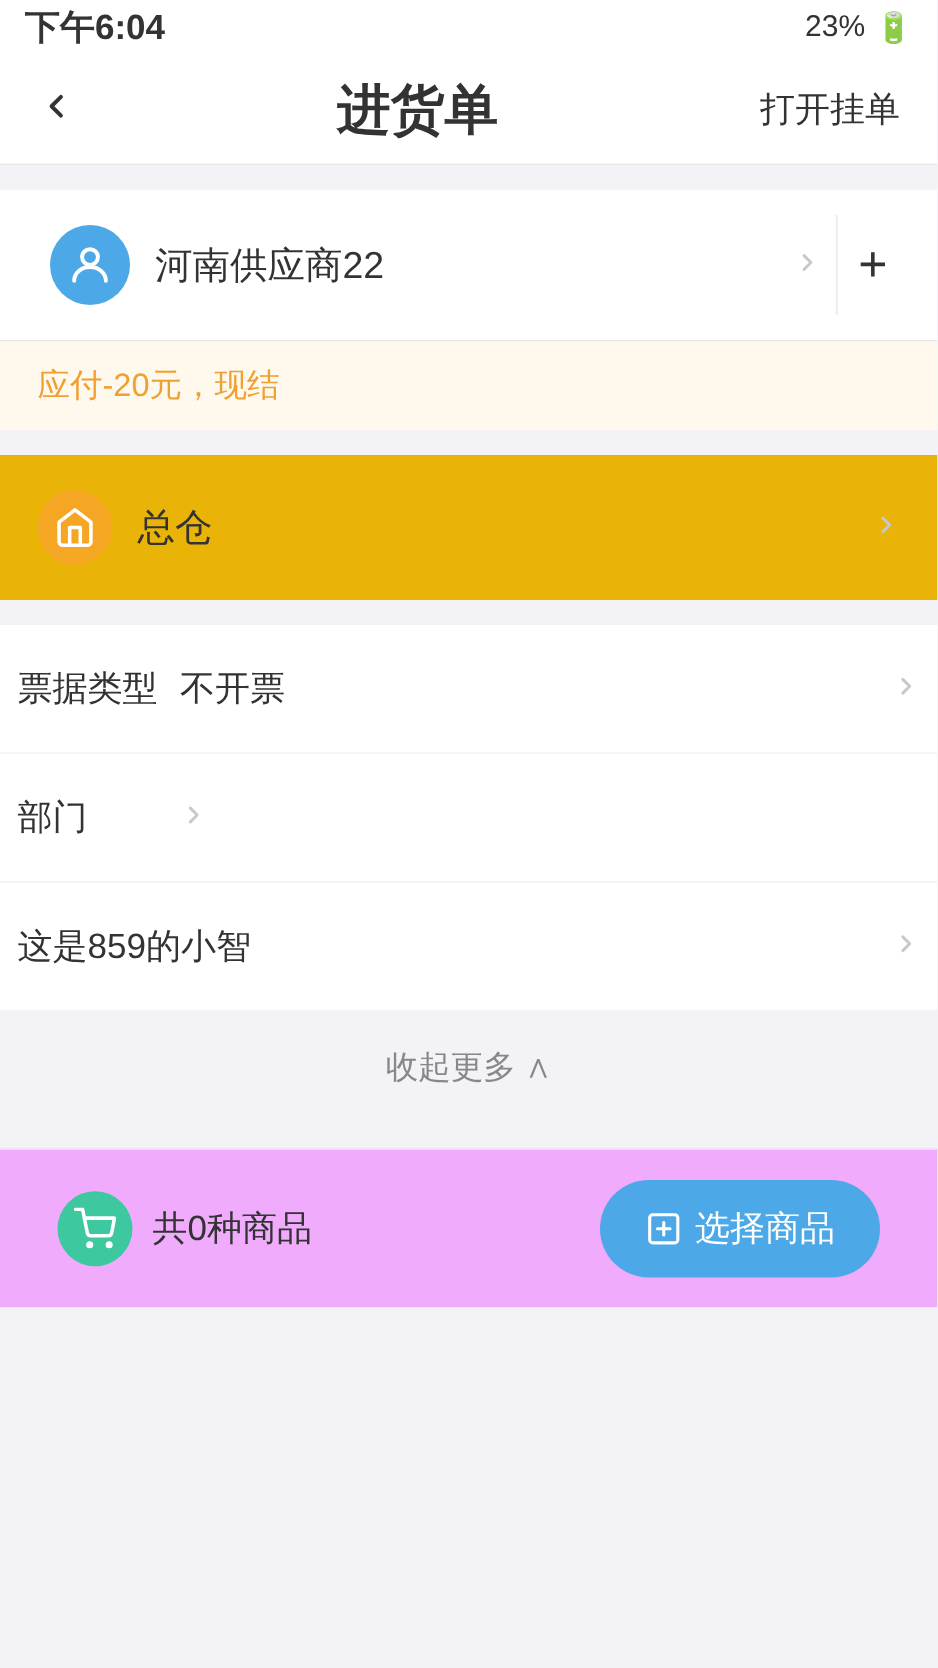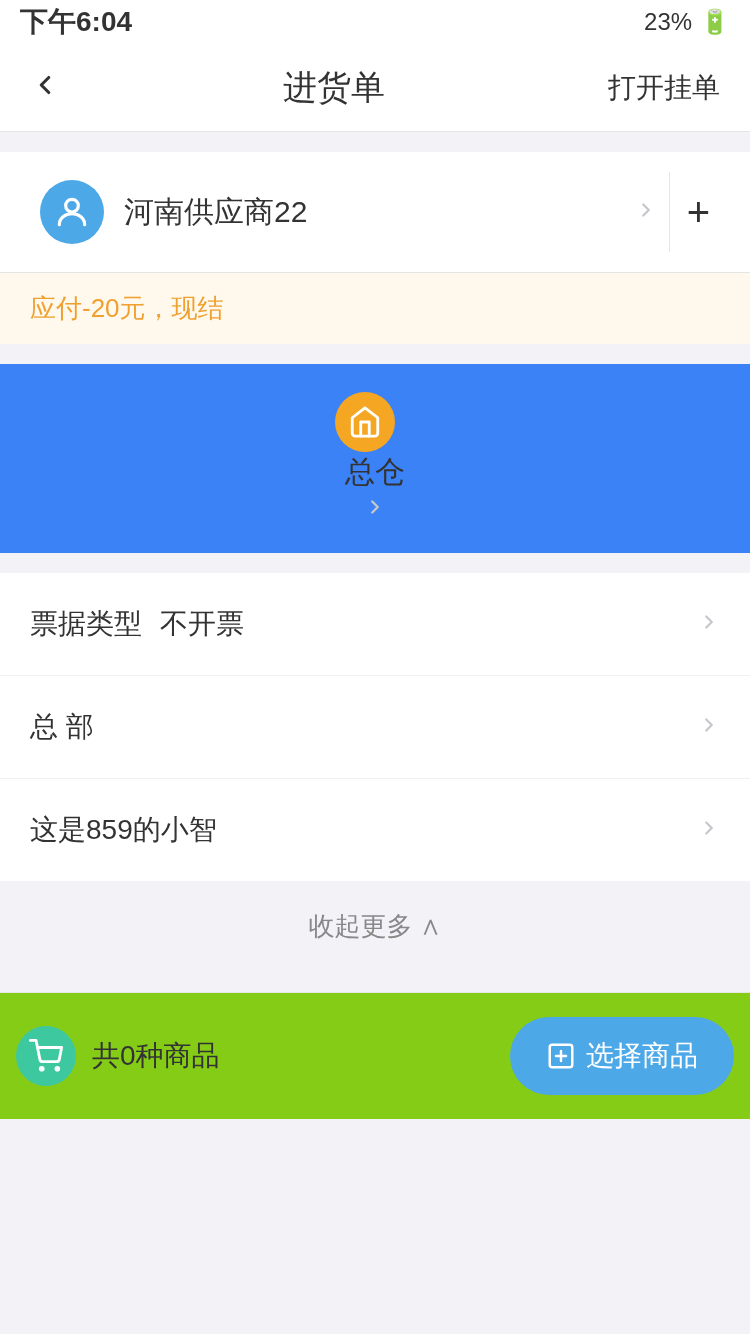--- a/index.html
+++ b/index.html
@@ -37,22 +37,22 @@
       height: 88px;
       padding: 0 30px;
       border-bottom: 1px solid #e5e5e5;
     }
     .nav-back {
       font-size: 36px;
       color: #333;
       cursor: pointer;
     }
     .nav-title {
-      font-size: 34px;
-      font-weight: 400;
+      font-size: 43px;
+      font-weight: 700;
       color: #333;
     }
     .nav-action {
       font-size: 28px;
       color: #333;
       cursor: pointer;
     }
 
     
     .section-gap {
@@ -116,22 +116,21 @@
       padding: 18px 30px;
       font-size: 26px;
       color: #f0a030;
     }
 
     
     .warehouse-row {
       display: flex;
       align-items: center;
       padding: 28px 30px;
-      background: #3b82f6;
-      flex-direction: column;
+      background: #eab308;
     }
     .warehouse-icon {
       width: 60px;
       height: 60px;
       border-radius: 50%;
       background: #f5a623;
       display: flex;
       align-items: center;
       justify-content: center;
       margin-right: 20px;
@@ -142,21 +141,21 @@
       flex: 1;
       font-size: 30px;
       color: #333;
     }
     .chevron { color: #c7c7cc; font-size: 28px; }
 
     
     .form-row {
       display: flex;
       align-items: center;
-      padding: 32px 30px;
+      padding: 32px 14px;
       background: #fff;
       border-top: 1px solid #f0f0f0;
     }
     .form-label {
       width: 130px;
       font-size: 28px;
       color: #333;
       flex-shrink: 0;
     }
     .form-value {
@@ -178,22 +177,22 @@
       font-size: 26px;
       color: #888;
       cursor: pointer;
     }
 
     
     .bottom-bar {
       display: flex;
       align-items: center;
       justify-content: space-between;
-      background: #84cc16;
-      padding: 24px 16px;
+      background: #f0abfc;
+      padding: 24px 46px;
       border-top: 1px solid #e5e5e5;
     }
     .product-count-area {
       display: flex;
       align-items: center;
       gap: 16px;
     }
     .product-icon {
       width: 60px;
       height: 60px;
@@ -299,21 +298,21 @@
     <div class="form-label">票据类型</div>
     <div class="form-value">不开票</div>
     <div class="chevron">
       <svg viewBox="0 0 24 24" width="22" height="22" fill="none" stroke="#c7c7cc" stroke-width="2.5" stroke-linecap="round" stroke-linejoin="round">
         <polyline points="9 18 15 12 9 6"></polyline>
       </svg>
     </div>
   </div>
 
   <div class="form-row">
-    <div class="form-value">总 部</div>
+    <div class="form-label">部门</div>
     <div class="chevron">
       <svg viewBox="0 0 24 24" width="22" height="22" fill="none" stroke="#c7c7cc" stroke-width="2.5" stroke-linecap="round" stroke-linejoin="round">
         <polyline points="9 18 15 12 9 6"></polyline>
       </svg>
     </div>
   </div>
 
   <div class="form-row">
     <div class="form-value">这是859的小智</div>
     <div class="chevron">

